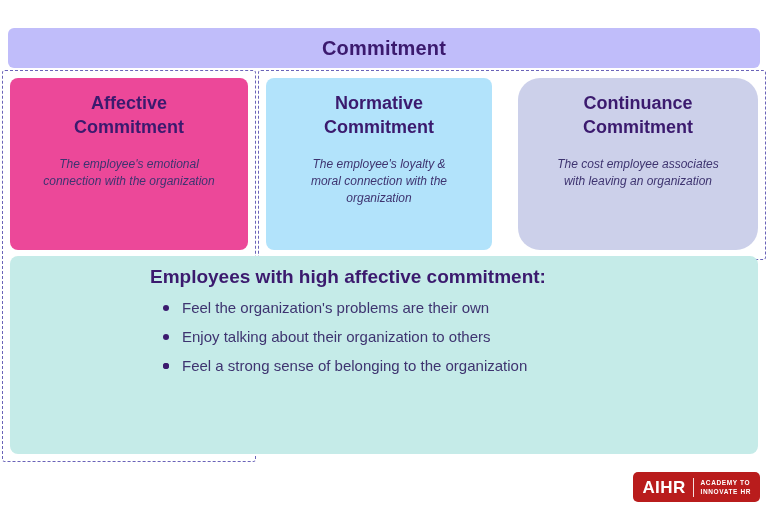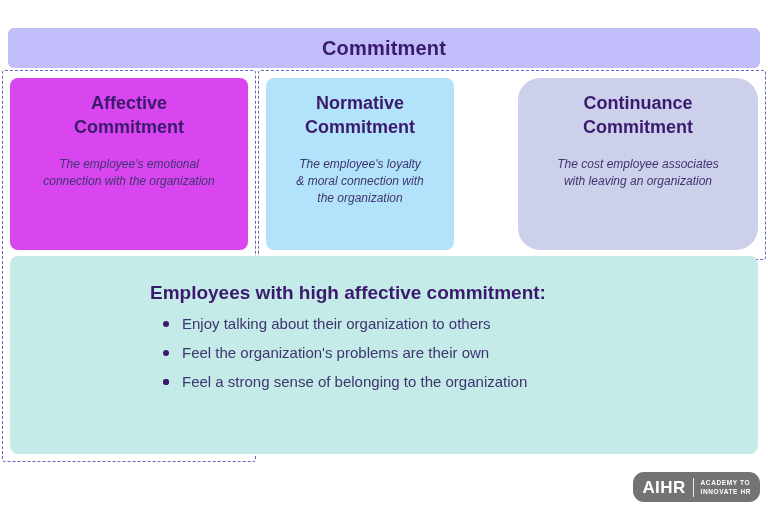--- a/index.html
+++ b/index.html
@@ -70,26 +70,26 @@
     border-radius: 8px;
     box-sizing: border-box;
     padding: 14px 14px 10px 14px;
     text-align: center;
   }
   .card-affective {
     left: 10px;
     top: 78px;
     width: 238px;
     height: 172px;
-    background: #d946ef;
+    background: #ec4899;
   }
   .card-normative {
     left: 266px;
     top: 78px;
-    width: 188px;
+    width: 226px;
     height: 172px;
     background: #b2e3fb;
   }
   .card-continuance {
     left: 518px;
     top: 78px;
     width: 240px;
     height: 172px;
     background: #ccd0ea;
     border-radius: 22px;
@@ -112,21 +112,21 @@
   
   .detail-panel {
     position: absolute;
     left: 10px;
     top: 256px;
     width: 748px;
     height: 198px;
     background: #c5ebe8;
     border-radius: 8px;
     box-sizing: border-box;
-    padding: 26px 0 0 0;
+    padding: 10px 0 0 0;
   }
   .detail-heading {
     font-size: 19px;
     font-weight: bold;
     color: #3b1a6e;
     margin: 0 0 12px 0;
     padding-left: 140px;
   }
   .detail-list {
     list-style: none;
@@ -150,22 +150,22 @@
     border-radius: 50%;
     background: #3b1a6e;
   }
 
   
   .logo {
     position: absolute;
     right: 8px;
     top: 472px;
     height: 30px;
-    background: #737373;
-    border-radius: 11px;
+    background: #b91c1c;
+    border-radius: 5px;
     display: flex;
     align-items: center;
     padding: 0 9px;
     box-sizing: border-box;
   }
   .logo-mark {
     font-size: 17px;
     font-weight: bold;
     color: #ffffff;
     letter-spacing: 0.4px;
@@ -225,25 +225,25 @@
       <span>Commitment</span>
     </div>
     <p class="card-desc">The cost employee associates with leaving an organization</p>
   </div>
 
   <div class="detail-panel">
     <div class="detail-heading">Employees with high affective commitment:</div>
     <ul class="detail-list">
       <li>
         <span class="bullet-dot"></span>
+        <span>Feel the organization's problems are their own</span>
+      </li>
+      <li>
+        <span class="bullet-dot"></span>
         <span>Enjoy talking about their organization to others</span>
-      </li>
-      <li>
-        <span class="bullet-dot"></span>
-        <span>Feel the organization's problems are their own</span>
       </li>
       <li>
         <span class="bullet-dot"></span>
       </li>
       <li>
         <span class="bullet-dot"></span>
         <span>Feel a strong sense of belonging to the organization</span>
       </li>
     </ul>
   </div>

